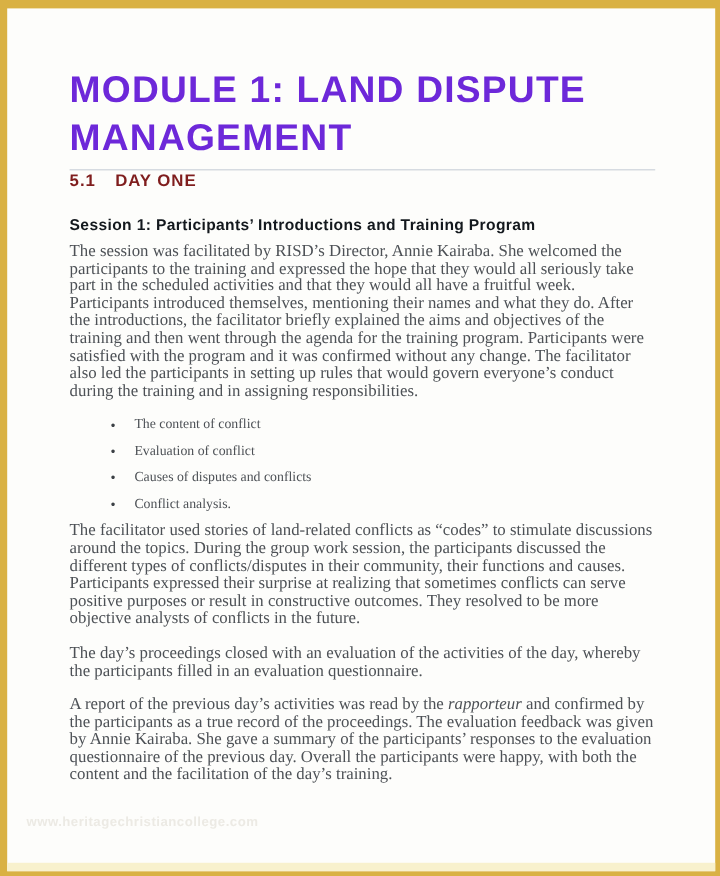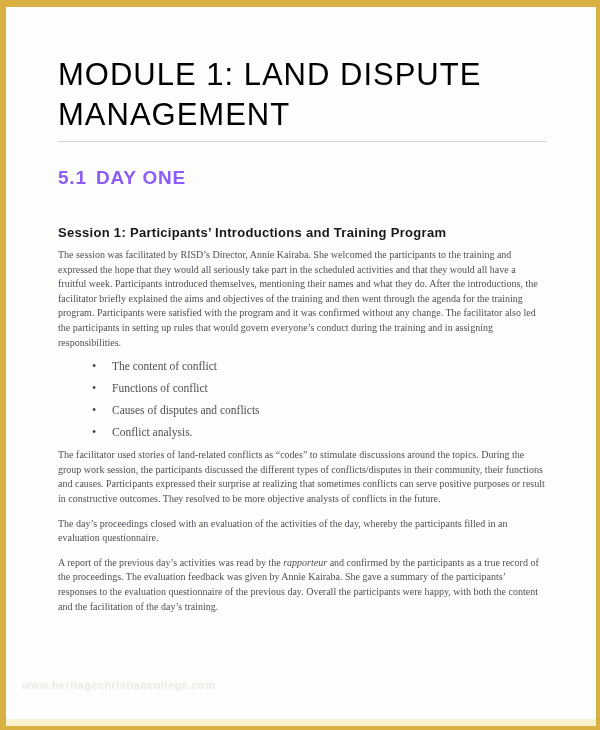--- a/index.html
+++ b/index.html
@@ -10,38 +10,37 @@
   }
   .page{
     position:absolute;top:7px;left:6px;right:4px;bottom:4px;
     background:#fdfdfb;
     border-bottom:7px solid #f8f1cd;
     box-sizing:border-box;
     padding:48px 50px 0 52px;
     overflow:hidden;
   }
   .doc-title{
-    font-size:31px;line-height:40px;font-weight:400;
-    color:#000000;letter-spacing:1px;
+    font-size:31px;line-height:40px;font-weight:700;
+    color:#6d28d9;letter-spacing:1px;
     border-bottom:1px solid #ccd3da;
     padding-bottom:6px;margin:0;
   }
   .day-heading{
-    margin-top:25px;
-    font-size:19px;font-weight:bold;color:#8b5cf6;letter-spacing:0.8px;
+    font-size:14px;font-weight:bold;color:#7f1d1d;letter-spacing:0.8px;
   }
   .day-heading .num{display:inline-block;width:38px;}
   .session-heading{
-    margin-top:36px;
+    margin-top:22px;
     font-size:13px;font-weight:bold;color:#13181d;letter-spacing:0.3px;
   }
   .para{
     margin-top:8px;
     font-family:"Liberation Serif",serif;
-    font-size:10px;line-height:14.6px;color:#4d5156;
+    font-size:14px;line-height:14.6px;color:#4d5156;
   }
   ul.bullets{
     list-style:none;margin:10px 0 4px 0;padding:0 0 0 34px;
   }
   ul.bullets li{
     position:relative;
     font-family:"Liberation Serif",serif;
     font-size:11.5px;line-height:13px;color:#4d5156;
     margin-bottom:9px;padding-left:20px;
   }
@@ -68,21 +67,21 @@
     </div>
 
     <div class="session-heading">Session 1: Participants’ Introductions and Training Program</div>
 
     <p class="para">The session was facilitated by RISD’s Director, Annie Kairaba. She welcomed the participants to the training and expressed the hope that they would all seriously take part in the scheduled activities and that they would all have a fruitful week. Participants introduced themselves, mentioning their names and what they do. After the introductions, the facilitator briefly explained the aims and objectives of the training and then went through the agenda for the training program. Participants were satisfied with the program and it was confirmed without any change. The facilitator also led the participants in setting up rules that would govern everyone’s conduct during the training and in assigning responsibilities.</p>
 
 
 
     <ul class="bullets">
       <li><span class="dot">•</span><span>The content of conflict</span></li>
-      <li><span class="dot">•</span><span>Functions of conflict</span></li>
+      <li><span class="dot">•</span><span>Evaluation of conflict</span></li>
       <li><span class="dot">•</span><span>Causes of disputes and conflicts</span></li>
       <li><span class="dot">•</span><span>Conflict analysis.</span></li>
     </ul>
 
     <p class="para">The facilitator used stories of land-related conflicts as “codes” to stimulate discussions around the topics. During the group work session, the participants discussed the different types of conflicts/disputes in their community, their functions and causes. Participants expressed their surprise at realizing that sometimes conflicts can serve positive purposes or result in constructive outcomes. They resolved to be more objective analysts of conflicts in the future.</p>
 
     <p class="para">The day’s proceedings closed with an evaluation of the activities of the day, whereby the participants filled in an evaluation questionnaire.</p>
 
 
 

